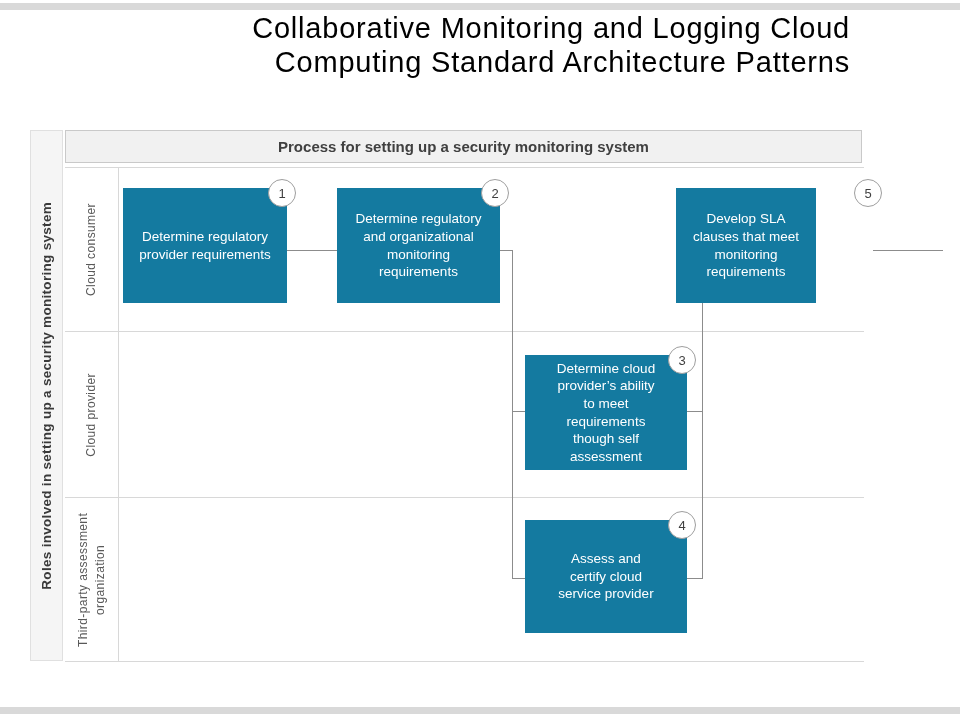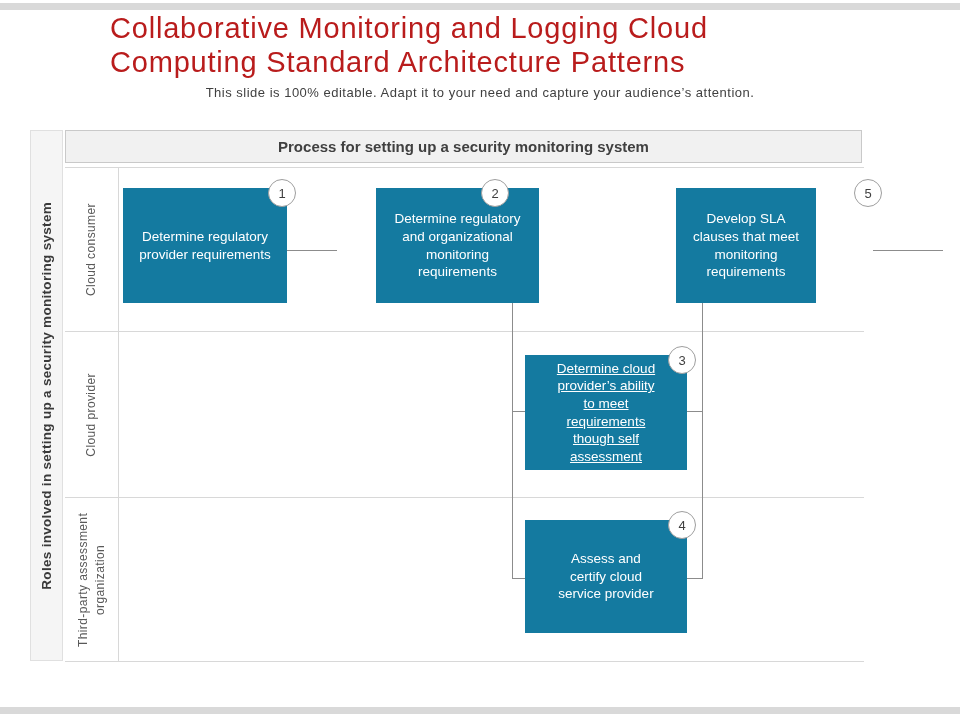--- a/index.html
+++ b/index.html
@@ -7,21 +7,21 @@
   .page {
     position:relative; width:960px; height:720px; background:#ffffff;
     font-family:"Liberation Sans", sans-serif; overflow:hidden;
   }
   .accent-bar { position:absolute; left:0; width:960px; height:7px; background:var(--page-bar-gray,#d9d9d9); }
   .accent-bar.top { top:3px; }
   .accent-bar.bottom { bottom:6px; }
 
   .title {
     position:absolute; top:12px; left:50%; transform:translateX(-50%);
-    width:740px; text-align:left; color:#b91c1c;
+    width:740px; text-align:right; color:#000000;
     font-size:29px; line-height:1.16; letter-spacing:0.8px; font-weight:400;
   }
   .subtitle {
     position:absolute; top:85px; left:0; width:960px; text-align:center;
     color:#404040; font-size:13px; letter-spacing:0.5px;
   }
 
   
   .role-strip {
     position:absolute; left:30px; top:130px; width:33px; height:531px;
@@ -71,22 +71,22 @@
   .k9 { left:703px; top:250px; width:7px;  height:1px; }
   .k10{ left:873px; top:250px; width:70px; height:1px; }
 
   
   .step-box {
     position:absolute; background:var(--accent-teal,#147aa0); color:#ffffff;
     display:flex; align-items:center; justify-content:center; text-align:center;
     font-size:13.5px; line-height:1.3; padding:0 16px;
   }
   .b1 { left:123px; top:188px; width:164px; height:115px; }
-  .b2 { left:337px; top:188px; width:163px; height:115px;margin-left:39px; }
-  .b3 { left:525px; top:355px; width:162px; height:115px; padding:0 28px;text-decoration:underline; }
+  .b2 { left:337px; top:188px; width:163px; height:115px; }
+  .b3 { left:525px; top:355px; width:162px; height:115px; padding:0 28px; }
   .b4 { left:525px; top:520px; width:162px; height:113px; padding:10px 30px; }
   .b5 { left:676px; top:188px; width:140px; height:115px;align-items:center; }
 
   .num-badge {
     position:absolute; width:28px; height:28px; border-radius:50%;
     background:#ffffff; border:1px solid #9e9e9e;
     display:flex; align-items:center; justify-content:center;
     font-size:13px; color:#3f3f3f; z-index:3;
   }
   .g1 { left:268px; top:179px; }
@@ -97,21 +97,20 @@
 </style>
 </head>
 <body>
 
 <div class="page">
 
   <div class="accent-bar top"></div>
   <div class="accent-bar bottom"></div>
 
   <div class="title">Collaborative Monitoring and Logging Cloud Computing Standard Architecture Patterns</div>
-  <div class="subtitle">This slide is 100% editable. Adapt it to your need and capture your audience’s attention.</div>
 
   <div>
 
     <div class="role-strip">
       <span class="vtext">Roles involved in setting up a security monitoring system</span>
     </div>
 
     <div class="process-header">
       <span>Process for setting up a security monitoring system</span>
     </div>

